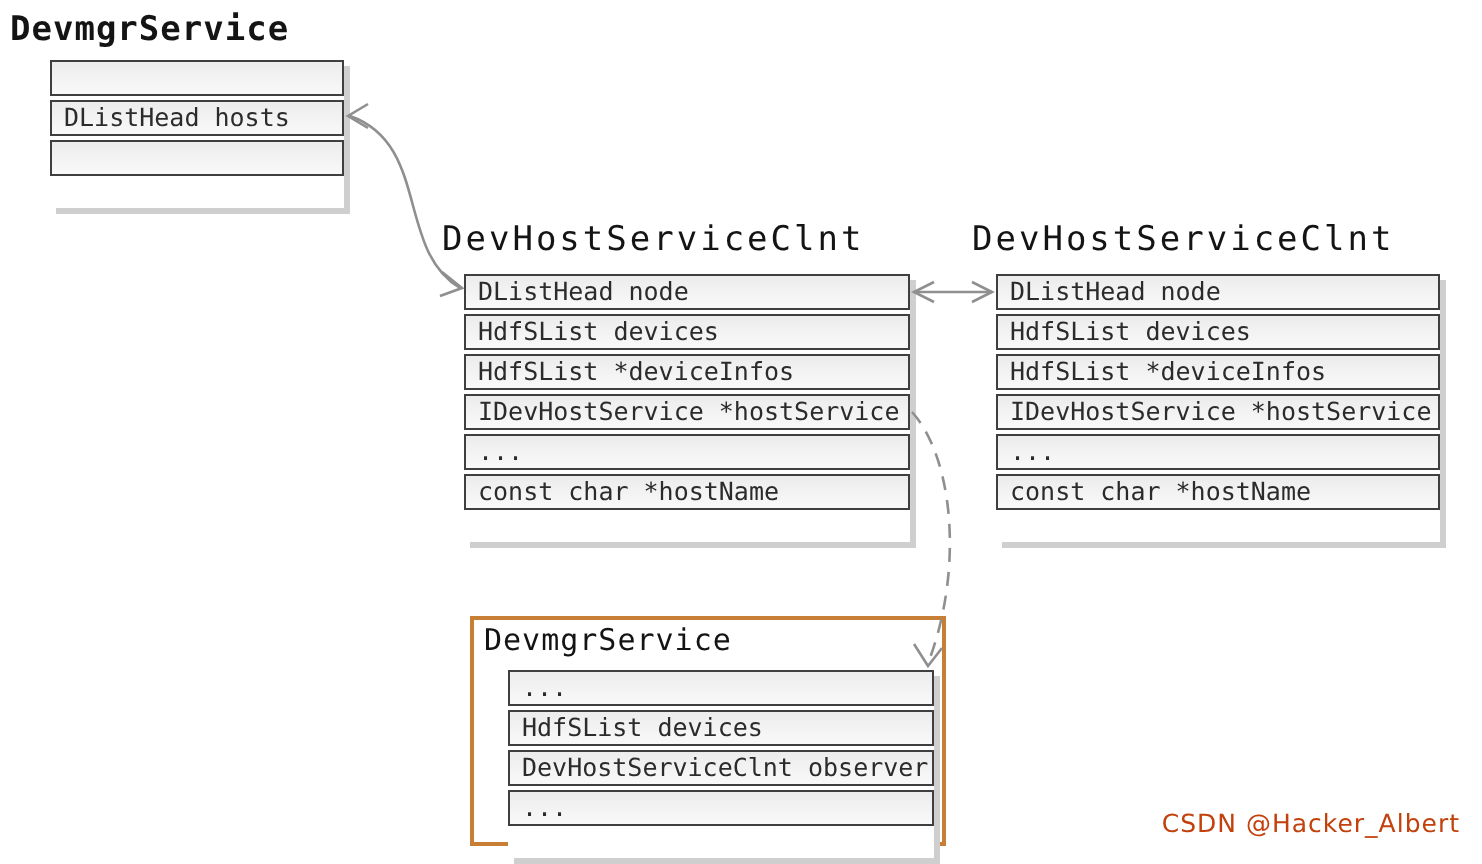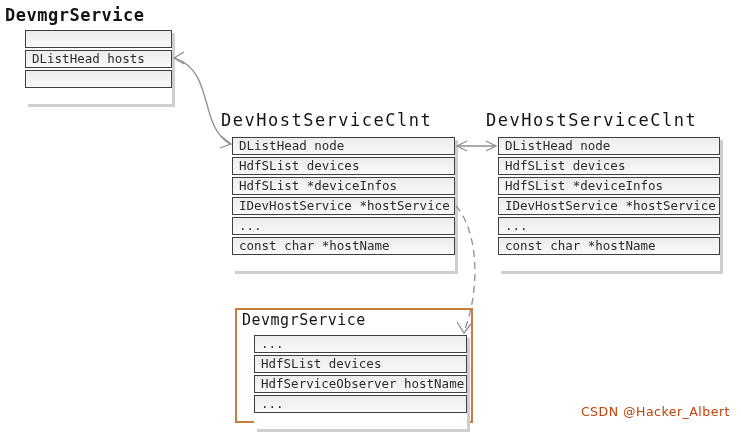--- a/index.html
+++ b/index.html
@@ -67,21 +67,21 @@
     <div class="cell">IDevHostService *hostService</div>
     <div class="cell">...</div>
     <div class="cell">const char *hostName</div>
   </div>
 
   <div class="highlight-frame"></div>
   <div class="box-title title-devhost">DevmgrService</div>
   <div class="struct-table tbl-devhost">
     <div class="cell">...</div>
     <div class="cell">HdfSList devices</div>
-    <div class="cell">HdfServiceObserver hostName</div>
+    <div class="cell">DevHostServiceClnt observer</div>
     <div class="cell">...</div>
   </div>
 
   <svg class="arrow-layer" viewBox="0 0 741 432" xmlns="http://www.w3.org/2000/svg">
 
     <path d="M 175,58 C 215,72 198,125 230,144"></path>
     <path d="M 184,52 L 174,58 L 184,64"></path>
     <path d="M 221,136 L 231,144 L 220,148"></path>
 
     <path d="M 457,146 L 496,146"></path>

